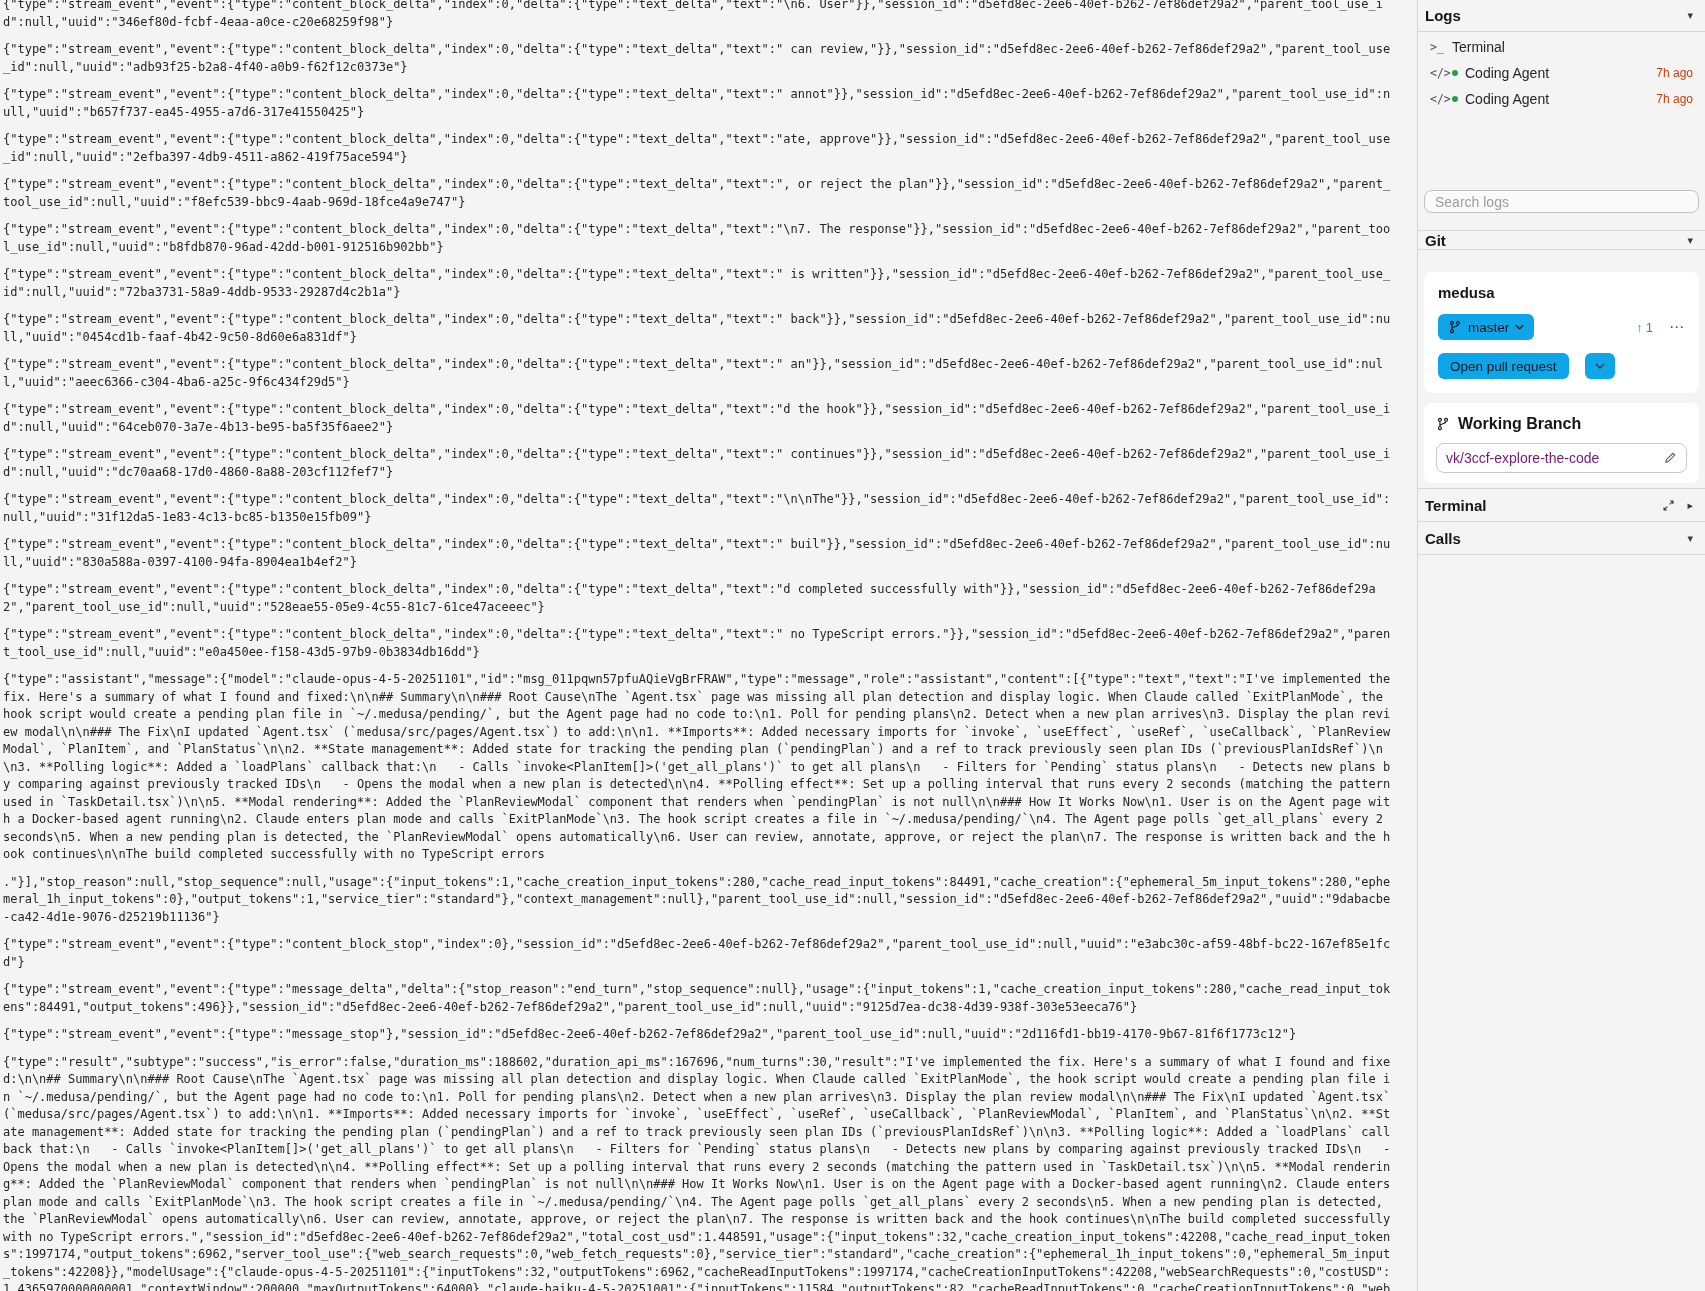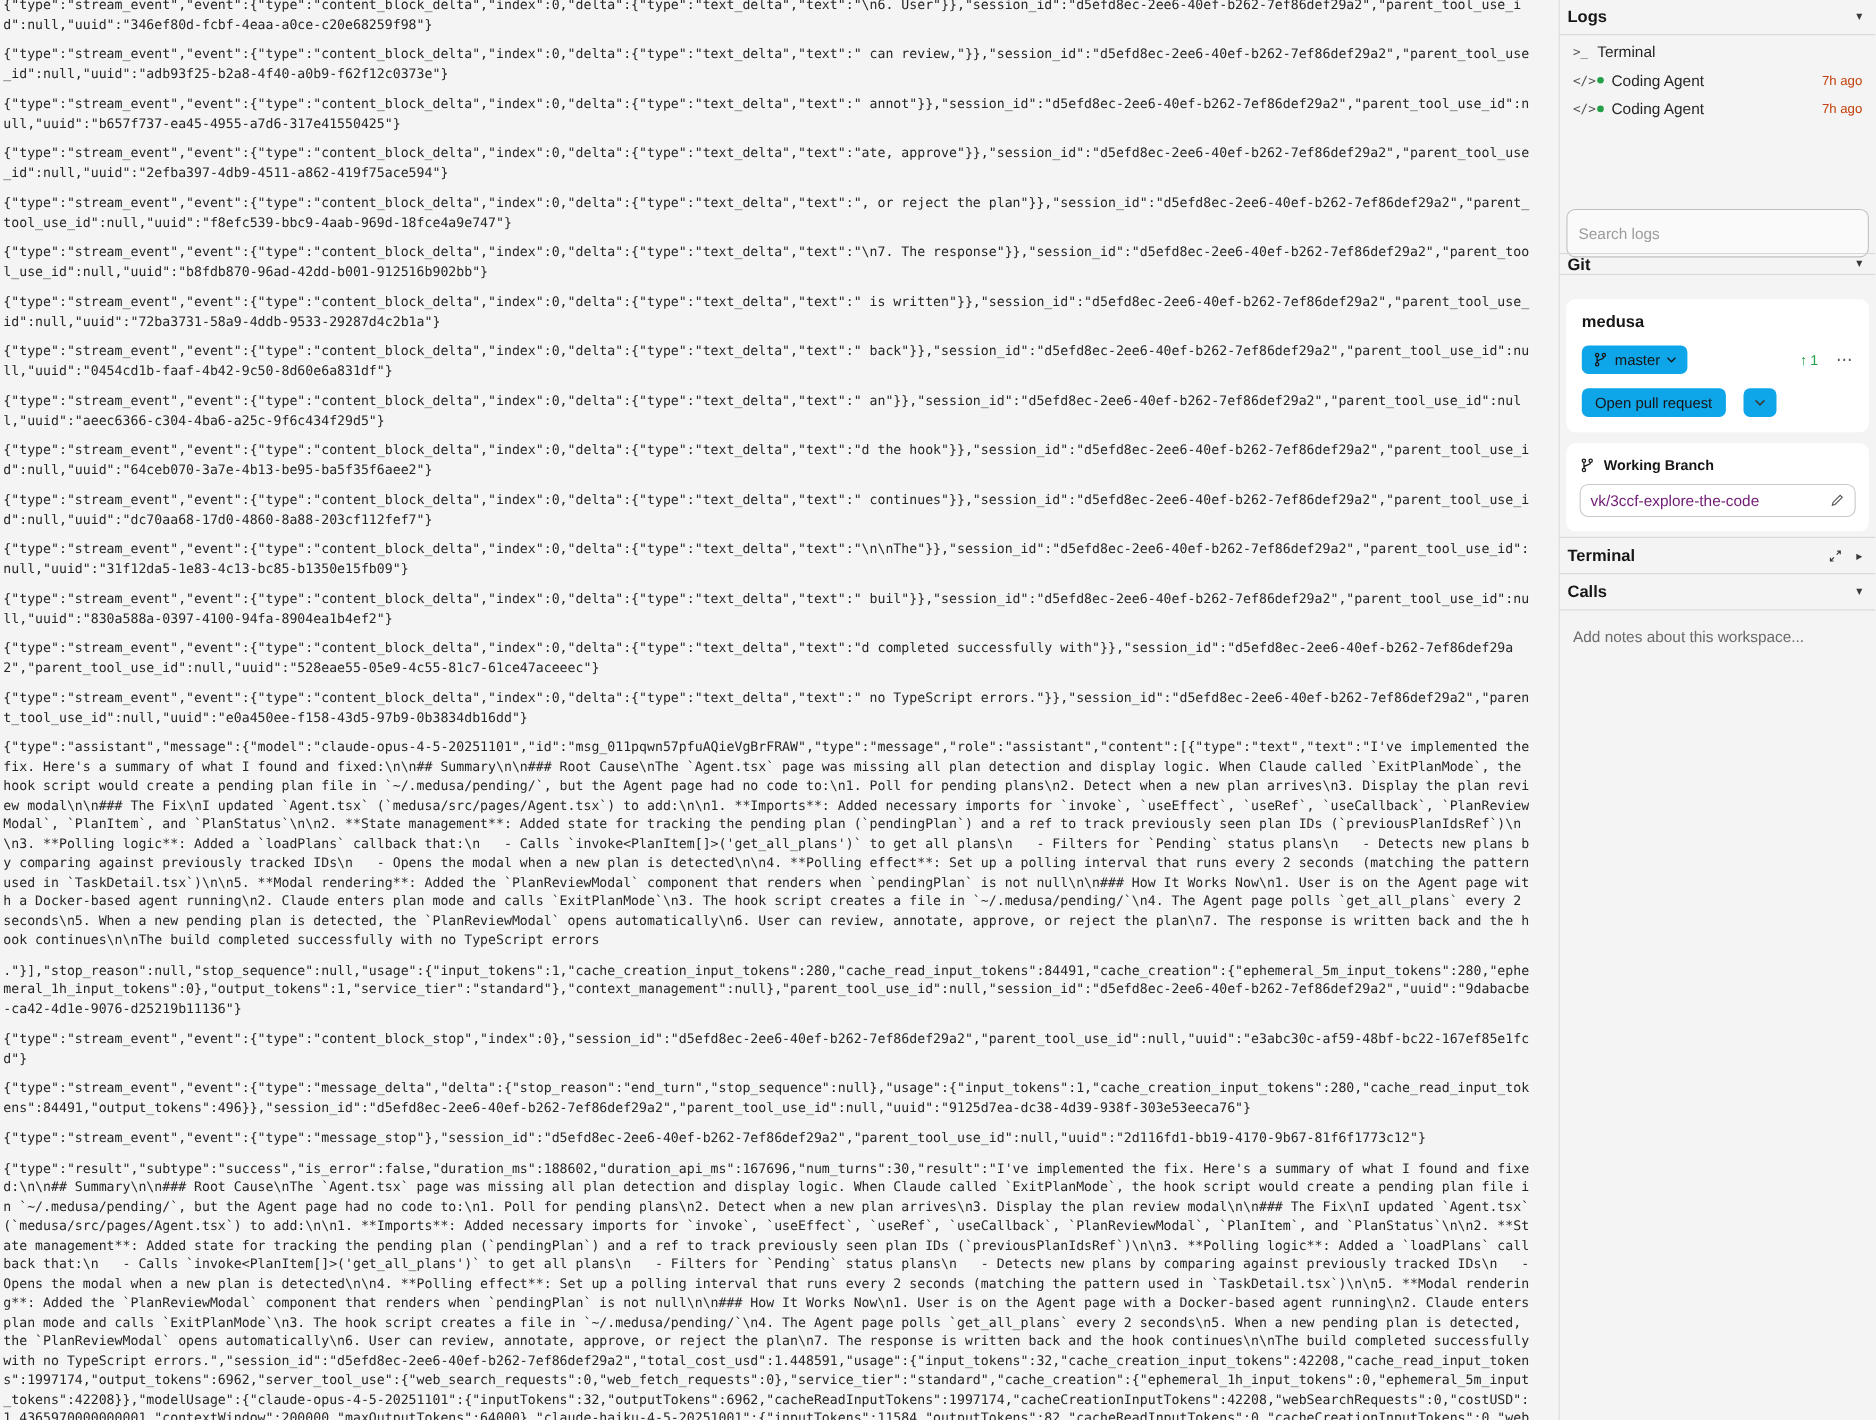--- a/index.html
+++ b/index.html
@@ -56,21 +56,21 @@
     font-family: "DejaVu Sans Mono", monospace;
     font-size: 11.5px; color: #525252; width: 22px; flex: 0 0 22px;
   }
   .status-dot {
     width: 6px; height: 6px; border-radius: 50%;
     background: #24a148; margin-right: 7px; flex: 0 0 6px;
   }
   .li-label { flex: 1 1 auto; }
   .li-time { font-size: 12px; color: #c2410c; }
   .search-input {
-    position: absolute; top: 190px; left: 6px; width: 275px; height: 44px;
+    position: absolute; top: 190px; left: 6px; width: 275px; height: 23px;
     border: 1px solid #c0c0c0; border-radius: 8px; background: #fafafa;
     padding: 0 10px; font-size: 14px; color: #8b5cf6; outline: none;
     font-family: "Liberation Sans", sans-serif;
   }
   .search-input::placeholder { color: #9c9c9c; }
   #git-header { top: 230px; height: 20px; border-top: 1px solid #d8d8d8; border-bottom: 1px solid #d8d8d8; }
   .card {
     position: absolute; left: 6px; width: 275px;
     background: #ffffff; border-radius: 8px;
   }
@@ -87,21 +87,21 @@
   }
   .branch-right { display: flex; align-items: center; gap: 16px; }
   .ahead { color: #24a148; font-size: 13px; display: inline-flex; align-items: center; gap: 3px; }
   .overflow-dots { color: #525252; font-size: 15px; letter-spacing: 1px; cursor: pointer; }
   .pr-row { margin-top: 13px; display: flex; align-items: flex-start; gap: 16px; }
   .pr-main { padding: 0 12px; }
   .pr-chev {
     width: 30px; justify-content: center; padding: 0;
   }
   #wb-card { top: 403px; height: 80px; padding: 12px; }
-  .wb-header { display: flex; align-items: center; gap: 8px; font-size: 13px; font-weight: 600; color: #161616; }
+  .wb-header { display: flex; align-items: center; gap: 8px; font-size: 16px; font-weight: 600; color: #161616; }
   .wb-input {
     margin-top: 10px; height: 30px; border: 1px solid #c9c9c9; border-radius: 8px;
     background: #fff; display: flex; align-items: center; justify-content: space-between;
     padding: 0 9px; font-size: 14px; color: #701a75; cursor: text;
   }
   #terminal-header { top: 488px; height: 33px; border-top: 1px solid #d8d8d8; }
   .term-icons { display: flex; align-items: center; gap: 12px; }
   #notes-header { top: 521px; height: 34px; border-top: 1px solid #d8d8d8; border-bottom: 1px solid #d8d8d8; }
   .notes-content {
     position: absolute; top: 555px; left: 0; width: 100%;
@@ -235,15 +235,14 @@
       </svg>
       <span class="tri-right">▸</span>
     </span>
   </div>
 
   <div class="section-header" id="notes-header">
     <span>Calls</span>
     <span class="chev-down">▾</span>
   </div>
 
-  <div class="notes-content">Add notes about this workspace...</div>
 
 </div>
 
 </body></html>

